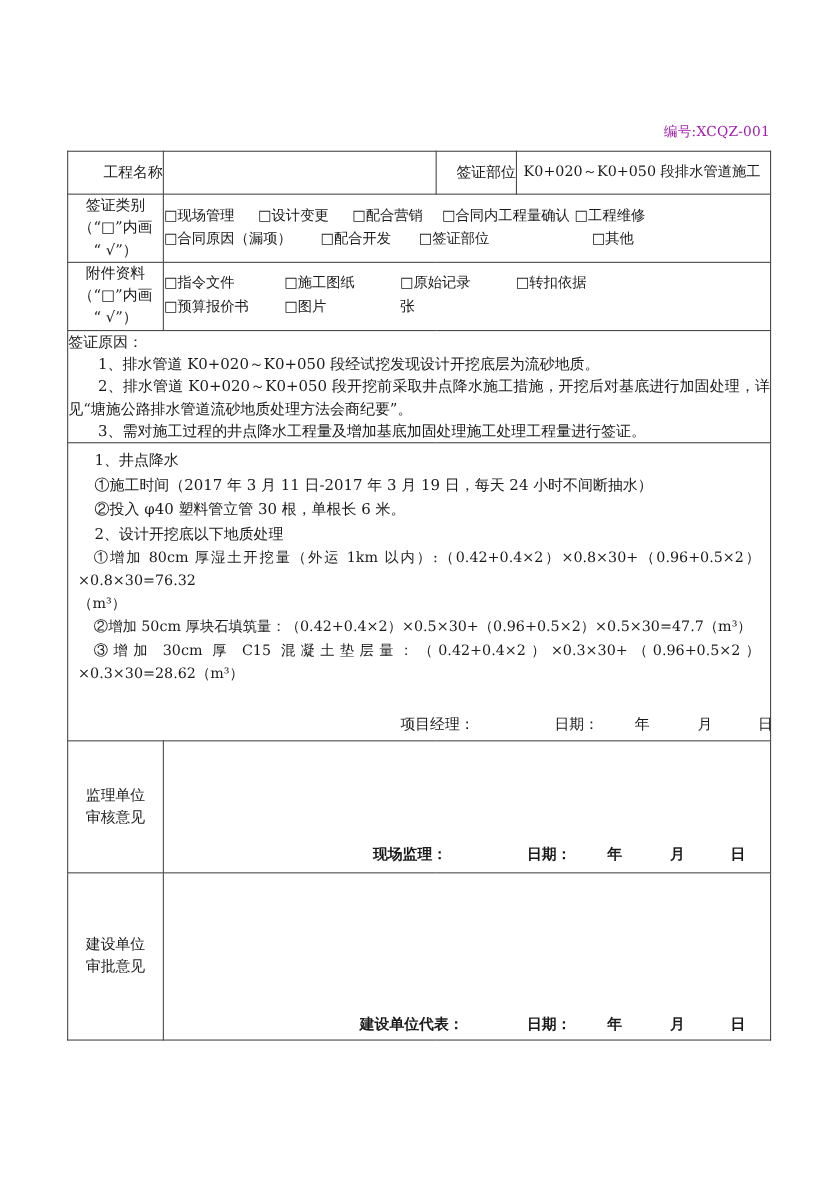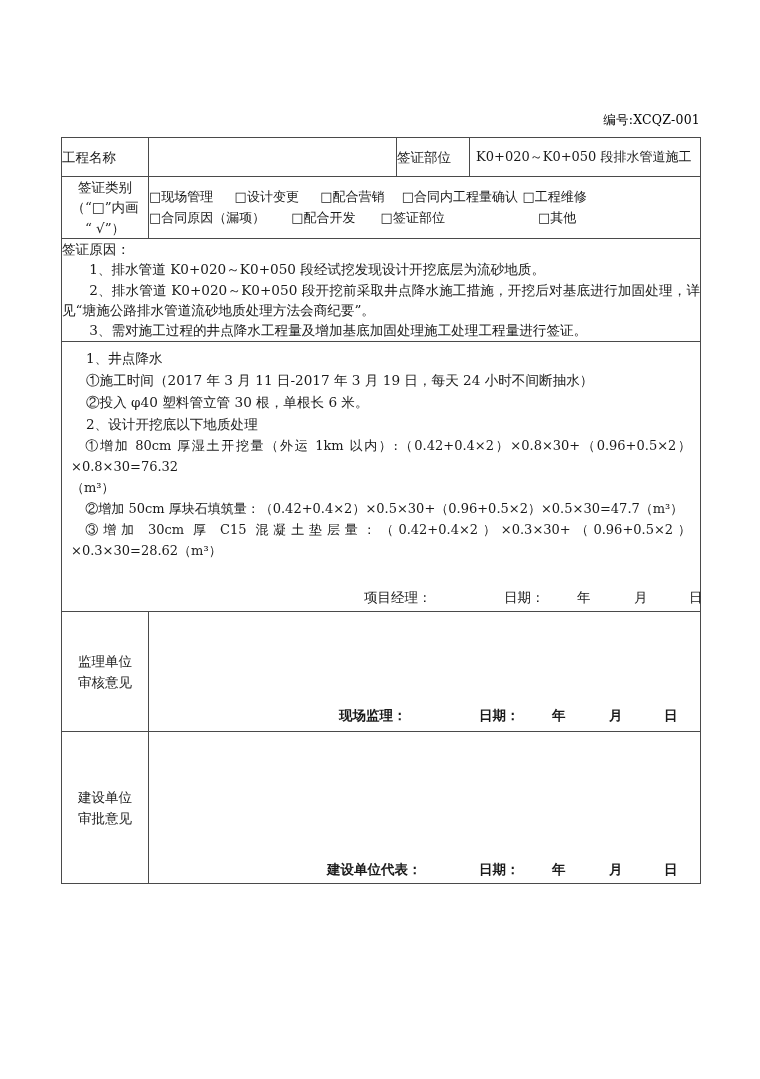--- a/index.html
+++ b/index.html
@@ -36,21 +36,21 @@
     text-indent: 9px;
     font-family: "DejaVu Sans", "Liberation Sans", sans-serif;
     white-space: nowrap;
   }
 
   
   .doc-number {
     position: absolute;
     top: 112px;
     right: 60px;
-    color: #000000;
+    color: #a21caf;
     font-size: 12.5px;
     font-family: "DejaVu Serif", "Liberation Serif", serif;
     letter-spacing: 0.2px;
     white-space: nowrap;
   }
 
   
   .form-table {
     position: absolute;
     left: 61px;
@@ -61,21 +61,21 @@
     font-size: 13.5px;
   }
   .form-table td {
     border: 1px solid #4a4a4a;
     padding: 0;
     vertical-align: middle;
     line-height: 1.5;
   }
 
   .lbl {
-    text-align: left;
+    text-align: right;
     padding: 3px 2px;
     white-space: nowrap;
   }
   .lbl-stack {
     text-align: center;
     padding: 4px 2px;
     line-height: 1.45;
   }
   .lbl-stack .l1, .lbl-stack .l2, .lbl-stack .l3 { display: block; white-space: nowrap; }
 
@@ -180,20 +180,40 @@
           </span>
           <span class="opt-row">
             <span class="opt box" style="width:138px">□合同原因（漏项）</span>
             <span class="opt box" style="width:85px">□配合开发</span>
             <span class="opt box" style="width:153px">□签证部位</span>
             <span class="opt box">□其他</span>
           </span>
         </td>
       </tr>
 
+      <tr>
+        <td class="lbl-stack" style="height:57px">
+          <span class="l1">附件资料</span>
+          <span class="l2">（“□”内画</span>
+          <span class="l3">“ √”）</span>
+        </td>
+        <td colspan="3" class="cell-pad">
+          <span class="opt-row">
+            <span class="opt box" style="width:105px">□指令文件</span>
+            <span class="opt box" style="width:101px">□施工图纸</span>
+            <span class="opt box" style="width:101px">□原始记录</span>
+            <span class="opt box">□转扣依据</span>
+          </span>
+          <span class="opt-row">
+            <span class="opt box" style="width:105px">□预算报价书</span>
+            <span class="opt box" style="width:101px">□图片</span>
+            <span class="opt">张</span>
+          </span>
+        </td>
+      </tr>
 
       <tr>
         <td colspan="4" class="body-block" style="height:94px;vertical-align:top">
           <p class="ind0">签证原因：</p>
           <p class="ind">1、排水管道 K0+020～K0+050 段经试挖发现设计开挖底层为流砂地质。</p>
           <p class="ind">2、排水管道 K0+020～K0+050 段开挖前采取井点降水施工措施，开挖后对基底进行加固处理，详见“塘施公路排水管道流砂地质处理方法会商纪要”。</p>
           <p class="ind">3、需对施工过程的井点降水工程量及增加基底加固处理施工处理工程量进行签证。</p>
         </td>
       </tr>
 

